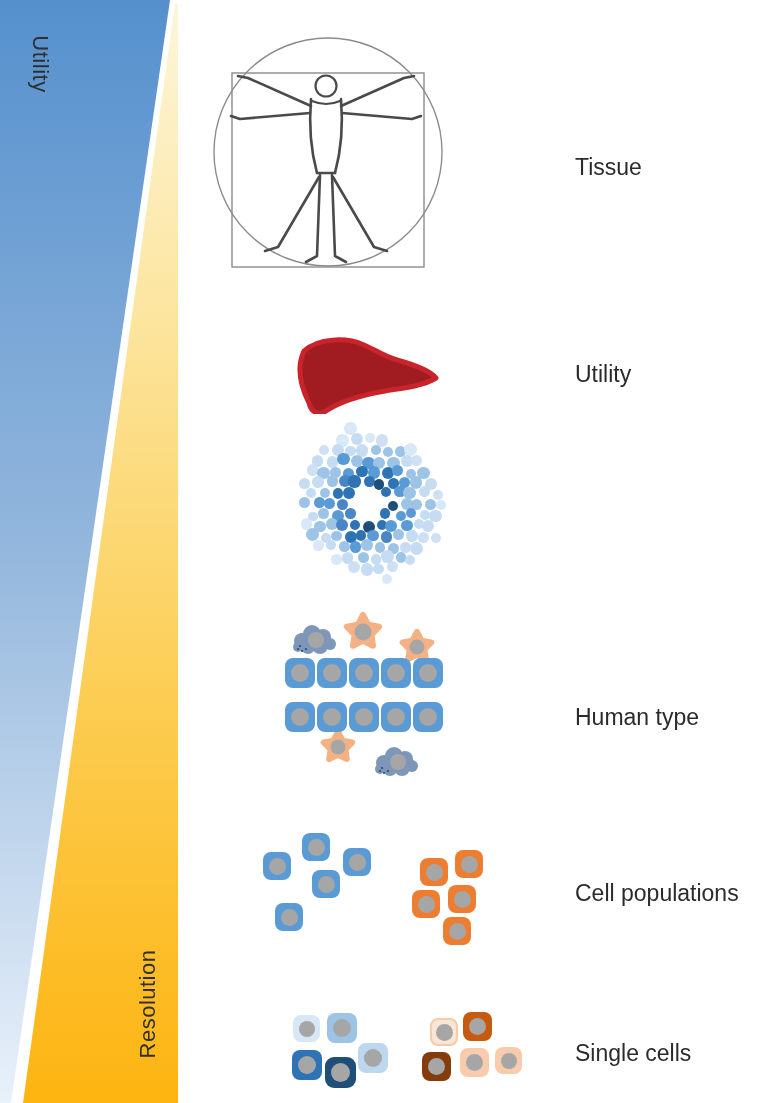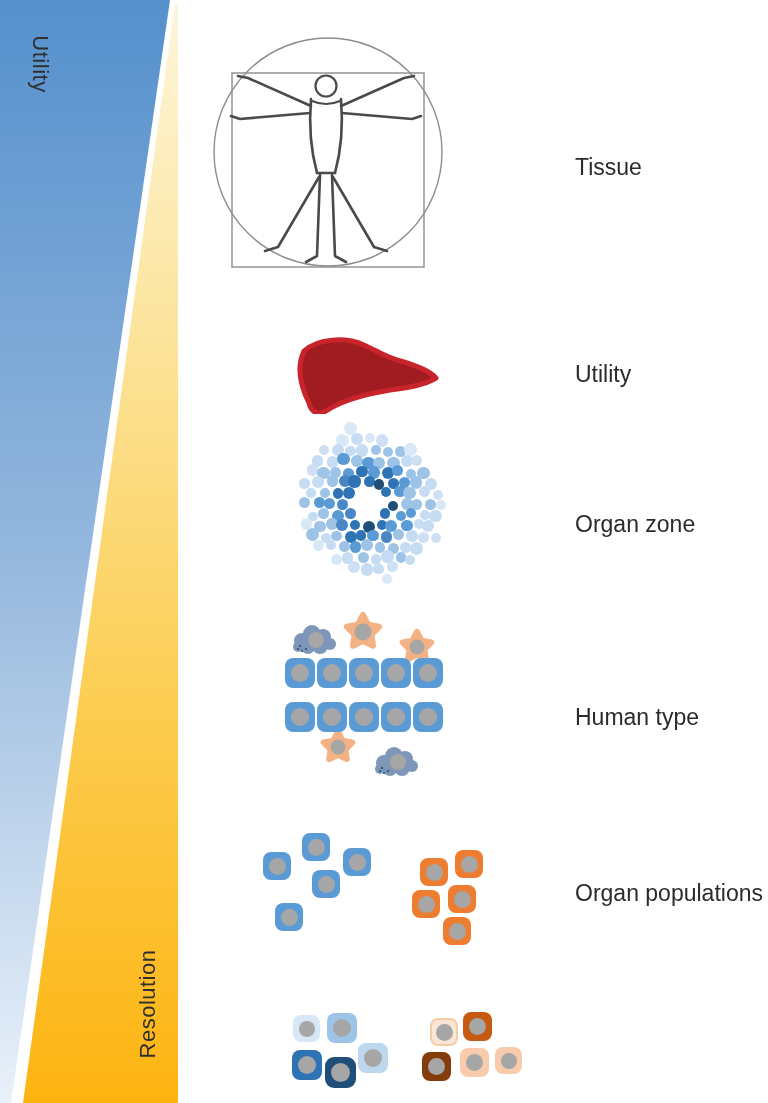--- a/index.html
+++ b/index.html
@@ -322,17 +322,17 @@
       <span class="dot" style="left:405.3px;top:554.6px;width:10.0px;height:10.0px;background:#C5DCF2"></span>
       <span class="dot" style="left:348.1px;top:560.6px;width:12.4px;height:12.4px;background:#CFE0F4"></span>
       <span class="dot" style="left:360.6px;top:563.3px;width:12.6px;height:12.6px;background:#C5DCF2"></span>
       <span class="dot" style="left:373.2px;top:563.6px;width:10.8px;height:10.8px;background:#C5DCF2"></span>
       <span class="dot" style="left:386.8px;top:560.6px;width:11.7px;height:11.7px;background:#CFE0F4"></span>
       <span class="dot" style="left:381.8px;top:574.0px;width:10.1px;height:10.1px;background:#D9E8F7"></span>
     </div>
 
   <div class="row-label" id="label-human">Tissue</div>
   <div class="row-label" id="label-tissue">Utility</div>
-  <div class="row-label" id="label-organ-zone">Organ zone</div>
   <div class="row-label" id="label-cell-type">Human type</div>
-  <div class="row-label" id="label-cell-populations">Organ populations</div>
+  <div class="row-label" id="label-cell-populations">Cell populations</div>
+  <div class="row-label" id="label-single-cells">Single cells</div>
 
 </div>
 
 </body></html>

